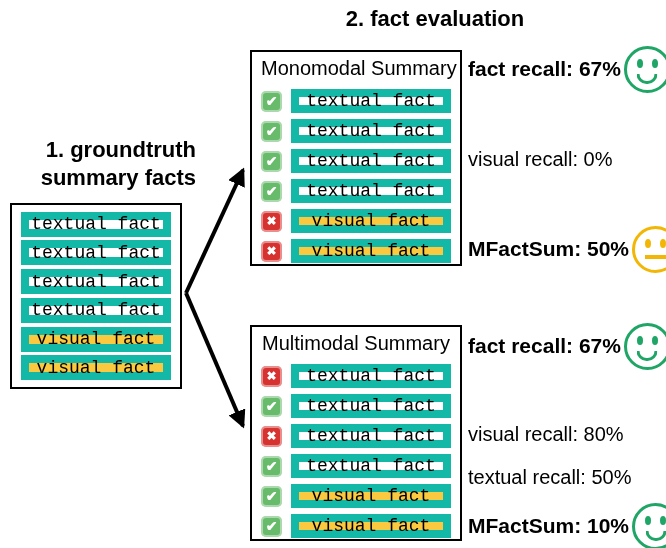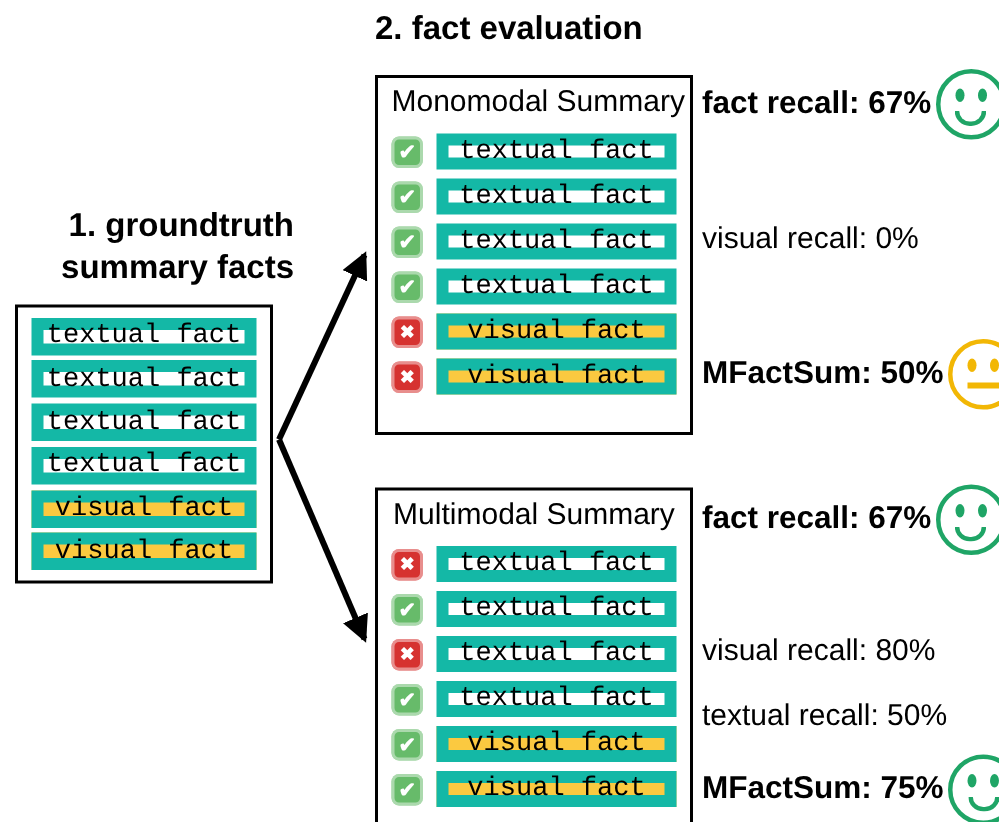--- a/index.html
+++ b/index.html
@@ -3,37 +3,37 @@
 <meta charset="utf-8">
 <style>
   html,body{margin:0;padding:0;background:#fff;}
   .canvas{
     position:relative;width:666px;height:548px;background:#fff;overflow:hidden;
     font-family:"Liberation Sans",sans-serif;color:#000;
   }
   .abs{position:absolute;}
 
   
-  .main-title{left:250px;top:6px;width:370px;font-size:22px;font-weight:bold;}
+  .main-title{left:250px;top:6px;width:370px;text-align:center;font-size:22px;font-weight:bold;}
   .gt-heading{left:0;top:136px;width:196px;text-align:right;font-size:22px;font-weight:bold;line-height:28px;}
 
   
   .gt-box{
     left:10px;top:203px;width:172px;height:186px;border:2px solid #000;box-sizing:border-box;
     display:flex;flex-direction:column;justify-content:space-evenly;padding:3px 9px;
   }
   .fact{
     box-sizing:border-box;height:25px;border:8px solid #14b8a6;background:#fff;
     display:flex;align-items:center;justify-content:center;font-size:18px;line-height:1;font-family:Liberation Mono, monospace;
   }
   .type-visual{background:var(--visual-fact-bg,#FBC940);}
 
   
   .summary-box{
-    width:212px;height:240px;border:2px solid #000;box-sizing:border-box;
+    width:212px;height:216px;border:2px solid #000;box-sizing:border-box;
     padding:2px 9px 8px;display:flex;flex-direction:column;
   }
   .summary-box.mono{left:250px;top:50px;}
   .summary-box.multi{left:250px;top:325px;}
   .summary-title{text-align:center;font-size:20px;height:29px;line-height:29px;white-space:nowrap;}
   .srow{display:flex;align-items:center;gap:9px;height:24px;margin-top:6px;}
   .srow:first-of-type{margin-top:1px;}
   .srow .fact{flex:1;height:24px;}
   .mark{
     width:21px;height:21px;border-radius:5px;flex:0 0 auto;
@@ -179,21 +179,21 @@
         <span class="mouth"></span>
       </span>
   </div>
   <div class="abs metric m-b1">
     <span class="metric-text">visual recall: 80%</span>
   </div>
   <div class="abs metric m-b2">
     <span class="metric-text">textual recall: 50%</span>
   </div>
   <div class="abs metric m-b3 em-bold">
-    <span class="metric-text">MFactSum: 75%</span>
+    <span class="metric-text">MFactSum: 10%</span>
     <span class="face face-happy">
         <span class="eye eye-l"></span>
         <span class="eye eye-r"></span>
         <span class="mouth"></span>
       </span>
   </div>
 
 </div>
 
 </body></html>

